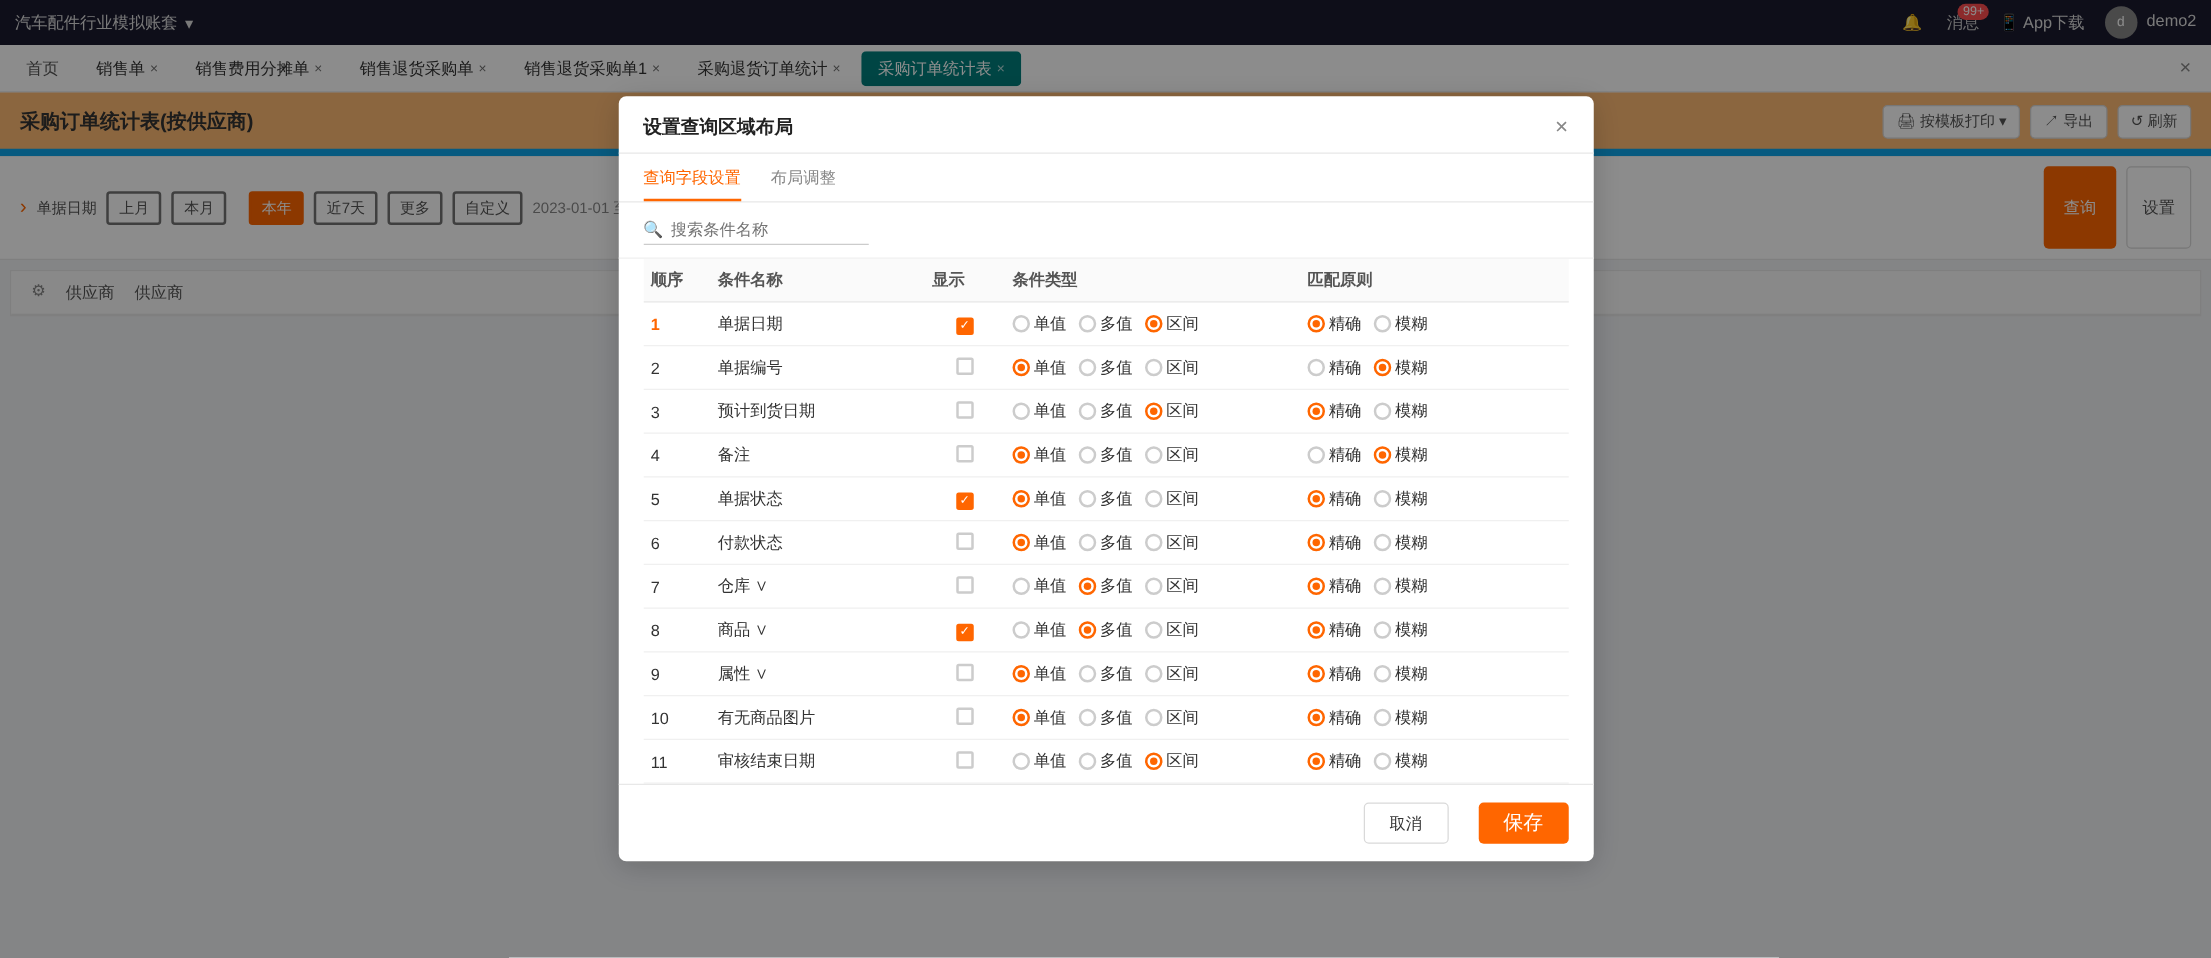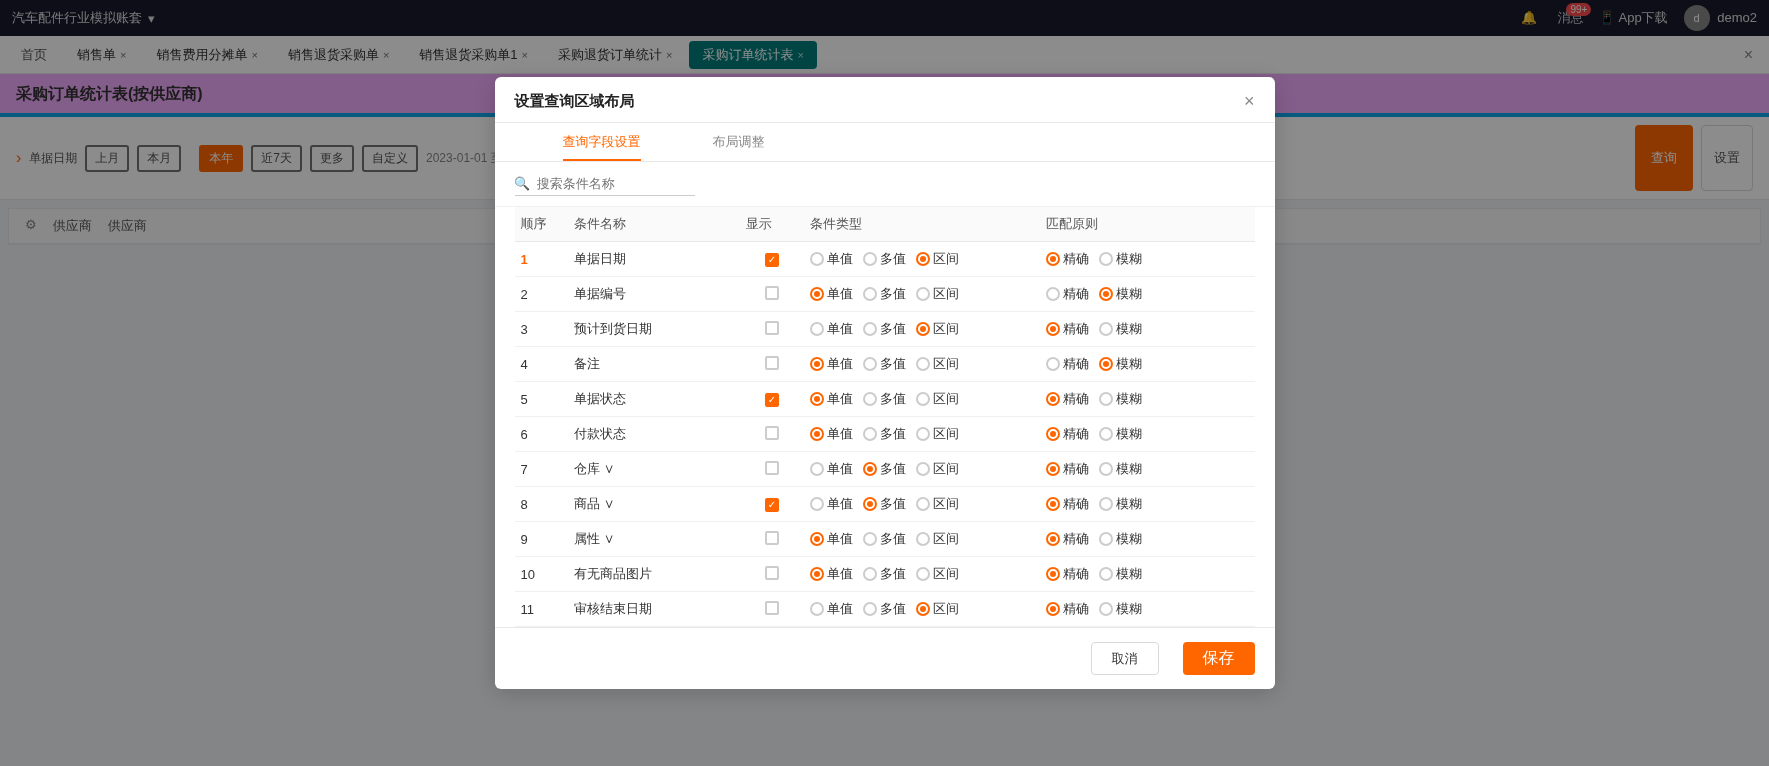--- a/index.html
+++ b/index.html
@@ -62,23 +62,23 @@
     .top-right-close {
       margin-left: auto;
       cursor: pointer;
       color: #888;
       font-size: 16px;
       padding: 0 8px;
     }
 
     
     .page-header {
-      background: #f0abfc;
+      background: #fdba74;
       padding: 10px 16px 0 16px;
-      border-bottom: 4px solid #0ea5e9;
+      border-bottom: 6px solid #0ea5e9;
     }
     .page-title { font-size: 16px; font-weight: bold; color: #333; padding-bottom: 8px; }
     .page-actions { display: flex; gap: 8px; align-items: center; justify-content: flex-end; padding-bottom: 8px; }
     .btn-print { border: 1px solid #d9d9d9; background: #fff; padding: 4px 10px; border-radius: 4px; cursor: pointer; color: #555; font-size: 12px; }
     .btn-export { border: 1px solid #d9d9d9; background: #fff; padding: 4px 10px; border-radius: 4px; cursor: pointer; color: #555; font-size: 12px; }
     .btn-refresh { border: 1px solid #d9d9d9; background: #fff; padding: 4px 10px; border-radius: 4px; cursor: pointer; color: #555; font-size: 12px; }
 
     
     .filter-bar {
       background: #fff;
@@ -145,21 +145,20 @@
       padding: 0 20px;
       border-bottom: 1px solid #e8e8e8;
       gap: 24px;
     }
     .modal-tab {
       padding: 10px 0 8px 0;
       font-size: 13px;
       color: #888;
       cursor: pointer;
       border-bottom: 2px solid transparent;
-      margin-left: 48px;
     }
     .modal-tab.active { color: #f60; border-bottom-color: #f60; }
     .modal-search {
       padding: 10px 20px;
       border-bottom: 1px solid #f0f0f0;
     }
     .search-box {
       display: flex; align-items: center;
       border-bottom: 1px solid #ccc;
       padding: 4px 0;
@@ -175,21 +174,21 @@
       overflow-y: auto;
       padding: 0 20px;
     }
     .modal-table { width: 100%; border-collapse: collapse; }
     .modal-table thead tr { border-bottom: 1px solid #e8e8e8; }
     .modal-table th {
       text-align: left;
       padding: 8px 6px;
       font-size: 13px;
       color: #555;
-      font-weight: 400;
+      font-weight: 700;
       background: #fafafa;
     }
     .modal-table td {
       padding: 8px 6px;
       font-size: 13px;
       color: #333;
       border-bottom: 1px solid #f0f0f0;
       vertical-align: middle;
     }
     .col-order { width: 50px; color: #f60; font-weight: 500; }
@@ -292,20 +291,31 @@
   <div class="tab closable active">
     <span>采购订单统计表</span>
     <span class="close-x">×</span>
   </div>
   <div class="top-right-close">×</div>
 </div>
 
 <div class="page-header">
   <div style="display:flex; justify-content:space-between; align-items:center;">
     <div class="page-title">采购订单统计表(按供应商)</div>
+    <div class="page-actions">
+      <button class="btn-print">
+        🖨 <span>按模板打印</span> ▾
+      </button>
+      <button class="btn-export">
+        ↗ <span>导出</span>
+      </button>
+      <button class="btn-refresh">
+        ↺ <span>刷新</span>
+      </button>
+    </div>
   </div>
 </div>
 
 <div class="filter-bar">
   <span class="filter-toggle">›</span>
   <span class="date-label">单据日期</span>
   <button class="date-btn">上月</button>
   <button class="date-btn">本月</button>
   <button class="date-btn active">本年</button>
   <button class="date-btn">近7天</button>

